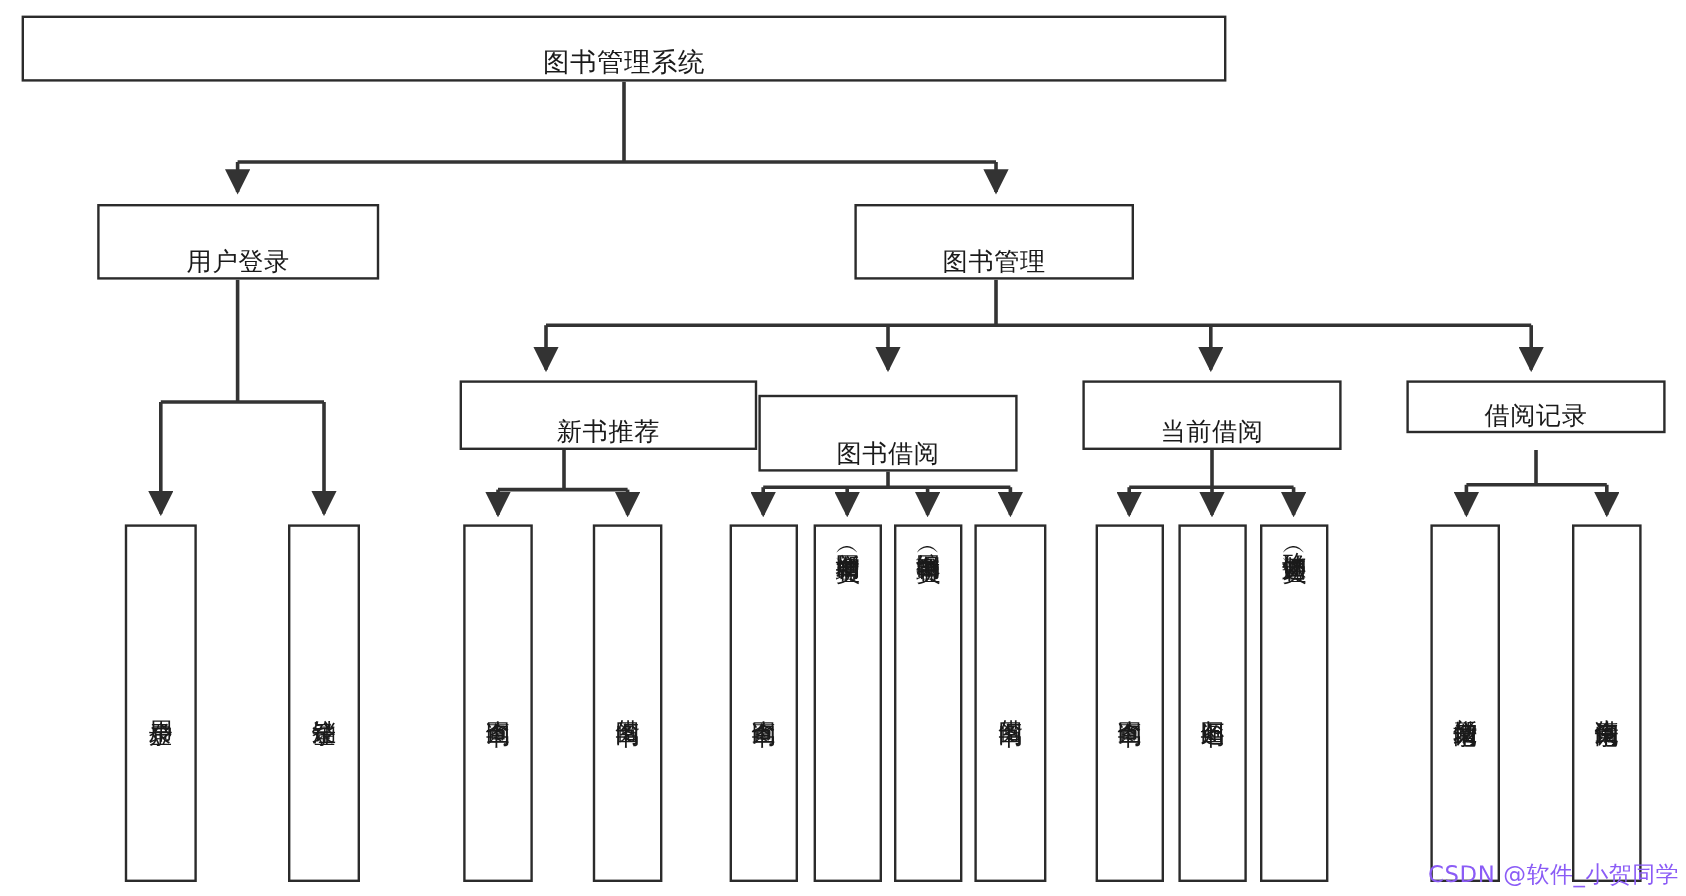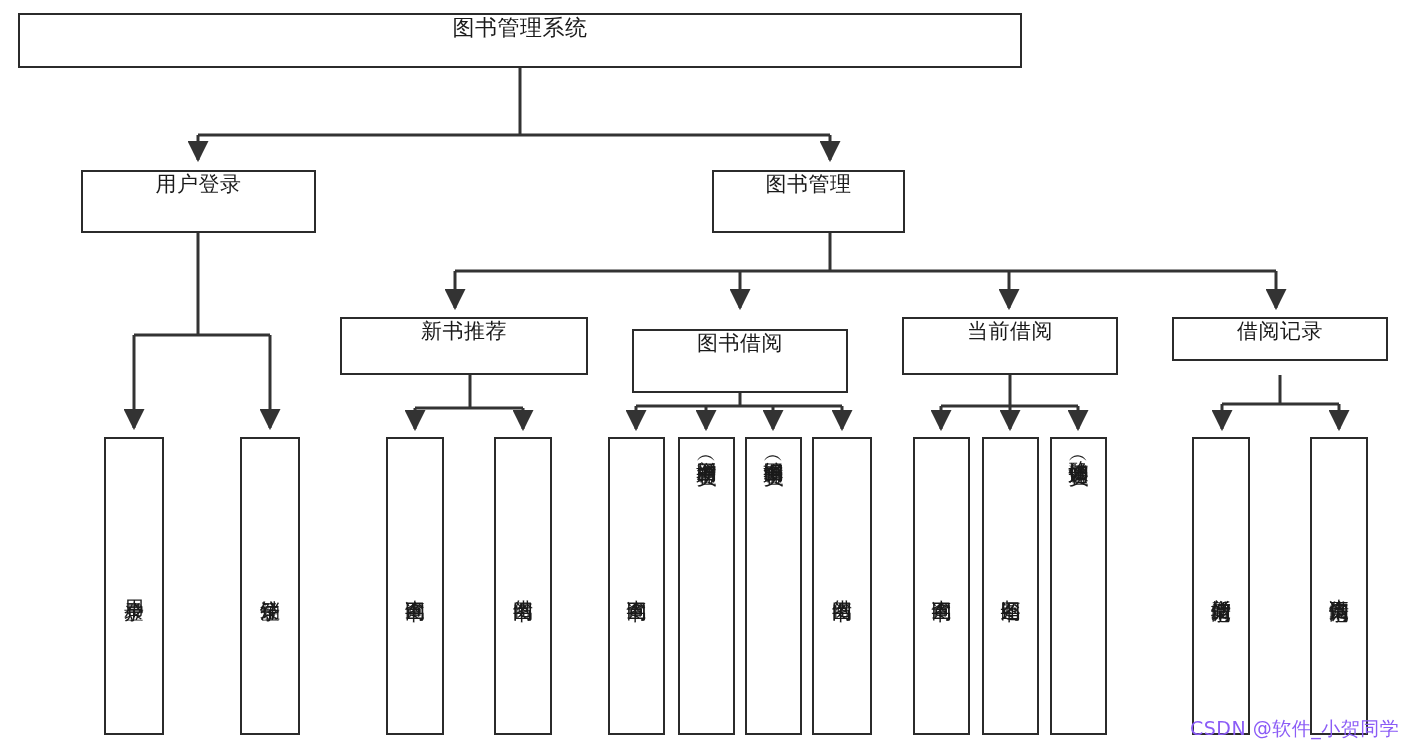--- a/index.html
+++ b/index.html
@@ -23,21 +23,21 @@
     top: 0;
     width: 1405px;
     height: 747px;
   }
   .node {
     position: absolute;
     box-sizing: border-box;
     border: 2.5px solid #2b2b2b;
     background: #ffffff;
     display: flex;
-    align-items: flex-start;
+    align-items: flex-end;
     justify-content: center;
     color: #1a1a1a;
     z-index: 2;
   }
   .node-label {
     font-size: 21px;
     line-height: 1.2;
     letter-spacing: 0.5px;
     white-space: nowrap;
     color: #1a1a1a;
@@ -138,25 +138,25 @@
   </svg>
 
   <div class="node root" style="left:18px; top:13px; width:1004px; height:55px;">
     <span class="node-label">图书管理系统</span>
   </div>
 
   <div class="node" style="left:81px; top:170px; width:235px; height:63px;">
     <span class="node-label">用户登录</span>
   </div>
 
-  <div class="node" style="left:712px; top:170px; width:193px; height:63px;">
+  <div class="node" style="left:712px; top:170px; width:233px; height:63px;">
     <span class="node-label">图书管理</span>
   </div>
 
-  <div class="node" style="left:340px; top:317px; width:248px; height:58px;">
+  <div class="node" style="left:383px; top:317px; width:248px; height:58px;">
     <span class="node-label">新书推荐</span>
   </div>
 
   <div class="node" style="left:632px; top:329px; width:216px; height:64px;">
     <span class="node-label">图书借阅</span>
   </div>
 
   <div class="node" style="left:902px; top:317px; width:216px; height:58px;">
     <span class="node-label">当前借阅</span>
   </div>

